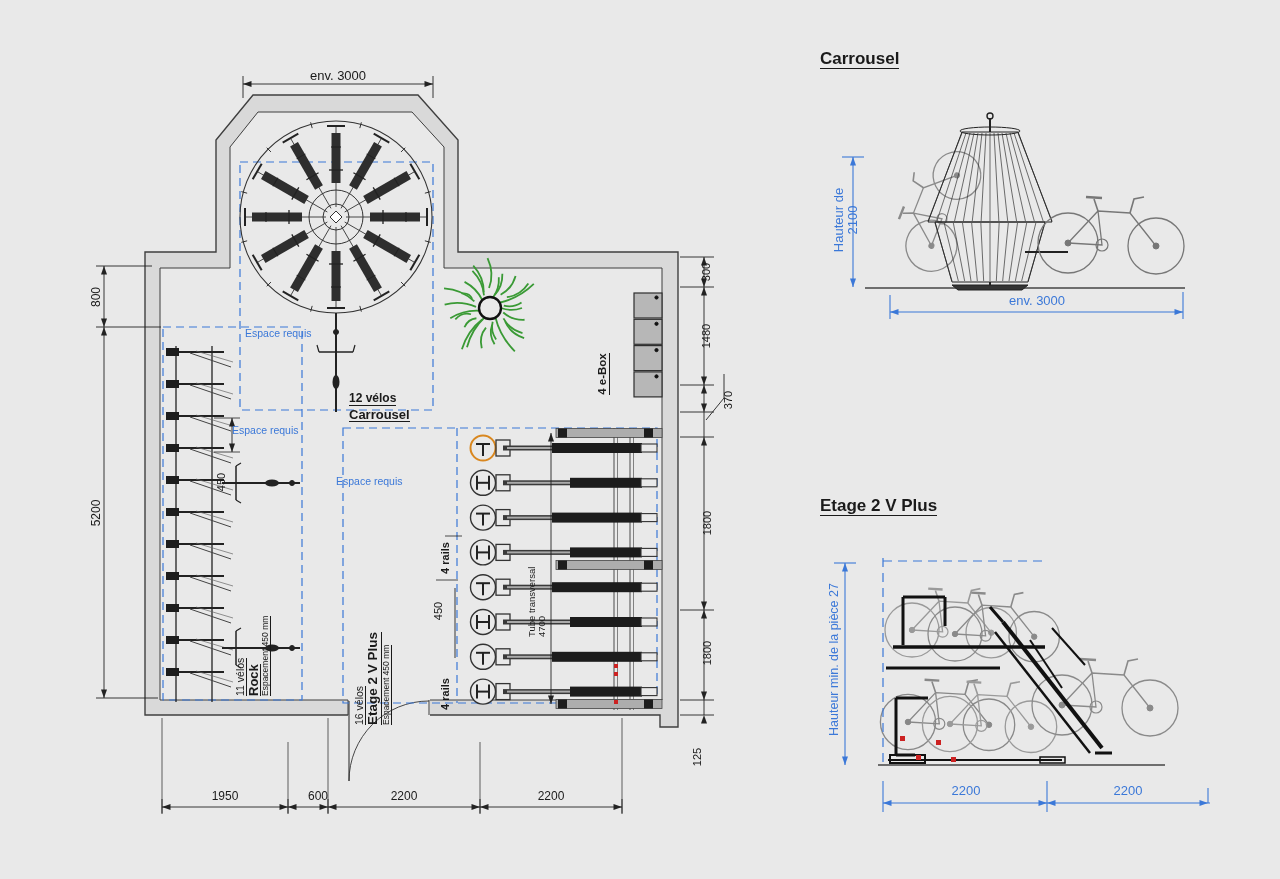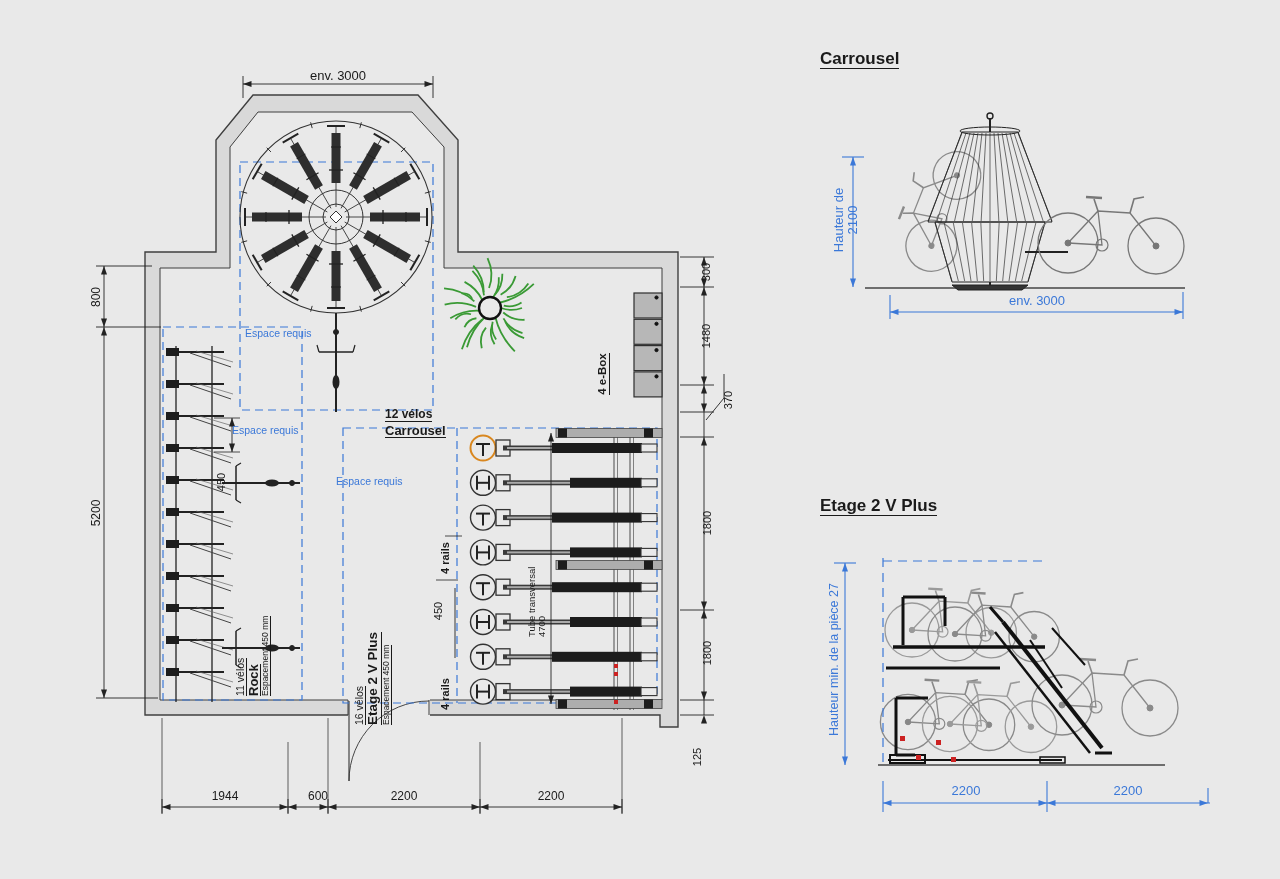--- a/index.html
+++ b/index.html
@@ -517,30 +517,30 @@
   <div class="lbl rot f12" style="left:66px;top:290px;width:60px;height:14px;">800</div>
   <div class="lbl rot f12" style="left:66px;top:506px;width:60px;height:14px;">5200</div>
 
   <div class="lbl rot f11" style="left:687px;top:266px;width:40px;height:12px;">300</div>
   <div class="lbl rot f11" style="left:687px;top:330px;width:40px;height:12px;">1480</div>
   <div class="lbl rot f11" style="left:709px;top:394px;width:40px;height:12px;">370</div>
   <div class="lbl rot f11" style="left:686px;top:517px;width:44px;height:12px;">1800</div>
   <div class="lbl rot f11" style="left:686px;top:647px;width:44px;height:12px;">1800</div>
   <div class="lbl rot f11" style="left:678px;top:751px;width:40px;height:12px;">125</div>
 
-  <div class="lbl ctr f12" style="left:200px;top:790px;width:50px;">1944</div>
+  <div class="lbl ctr f12" style="left:200px;top:790px;width:50px;">1950</div>
   <div class="lbl ctr f12" style="left:288px;top:790px;width:60px;text-align:right;">600</div>
   <div class="lbl ctr f12" style="left:379px;top:790px;width:50px;">2200</div>
   <div class="lbl ctr f12" style="left:526px;top:790px;width:50px;">2200</div>
 
   <div class="lbl f10 blue" style="left:245px;top:328px;">Espace requis</div>
   <div class="lbl f10 blue" style="left:232px;top:425px;">Espace requis</div>
   <div class="lbl f10 blue" style="left:336px;top:476px;">Espace requis</div>
 
-  <div class="lbl" style="left:349px;top:405px;margin-left:36px;">
+  <div class="lbl" style="left:349px;top:389px;">
     <span class="u bold f12">12 vélos</span><br>
     <span class="u bold f13">Carrousel</span>
   </div>
 
   <div class="lbl rot f11" style="left:204px;top:476px;width:36px;height:12px;">450</div>
   <div class="lbl rot f11" style="left:421px;top:605px;width:36px;height:12px;">450</div>
   <div class="lbl rot f11 bold" style="left:424px;top:552px;width:44px;height:12px;">4 rails</div>
   <div class="lbl rot f11 bold" style="left:424px;top:688px;width:44px;height:12px;">4 rails</div>
 
   <div class="lbl rotblk" style="left:298px;top:626px;width:150px;height:48px;">

